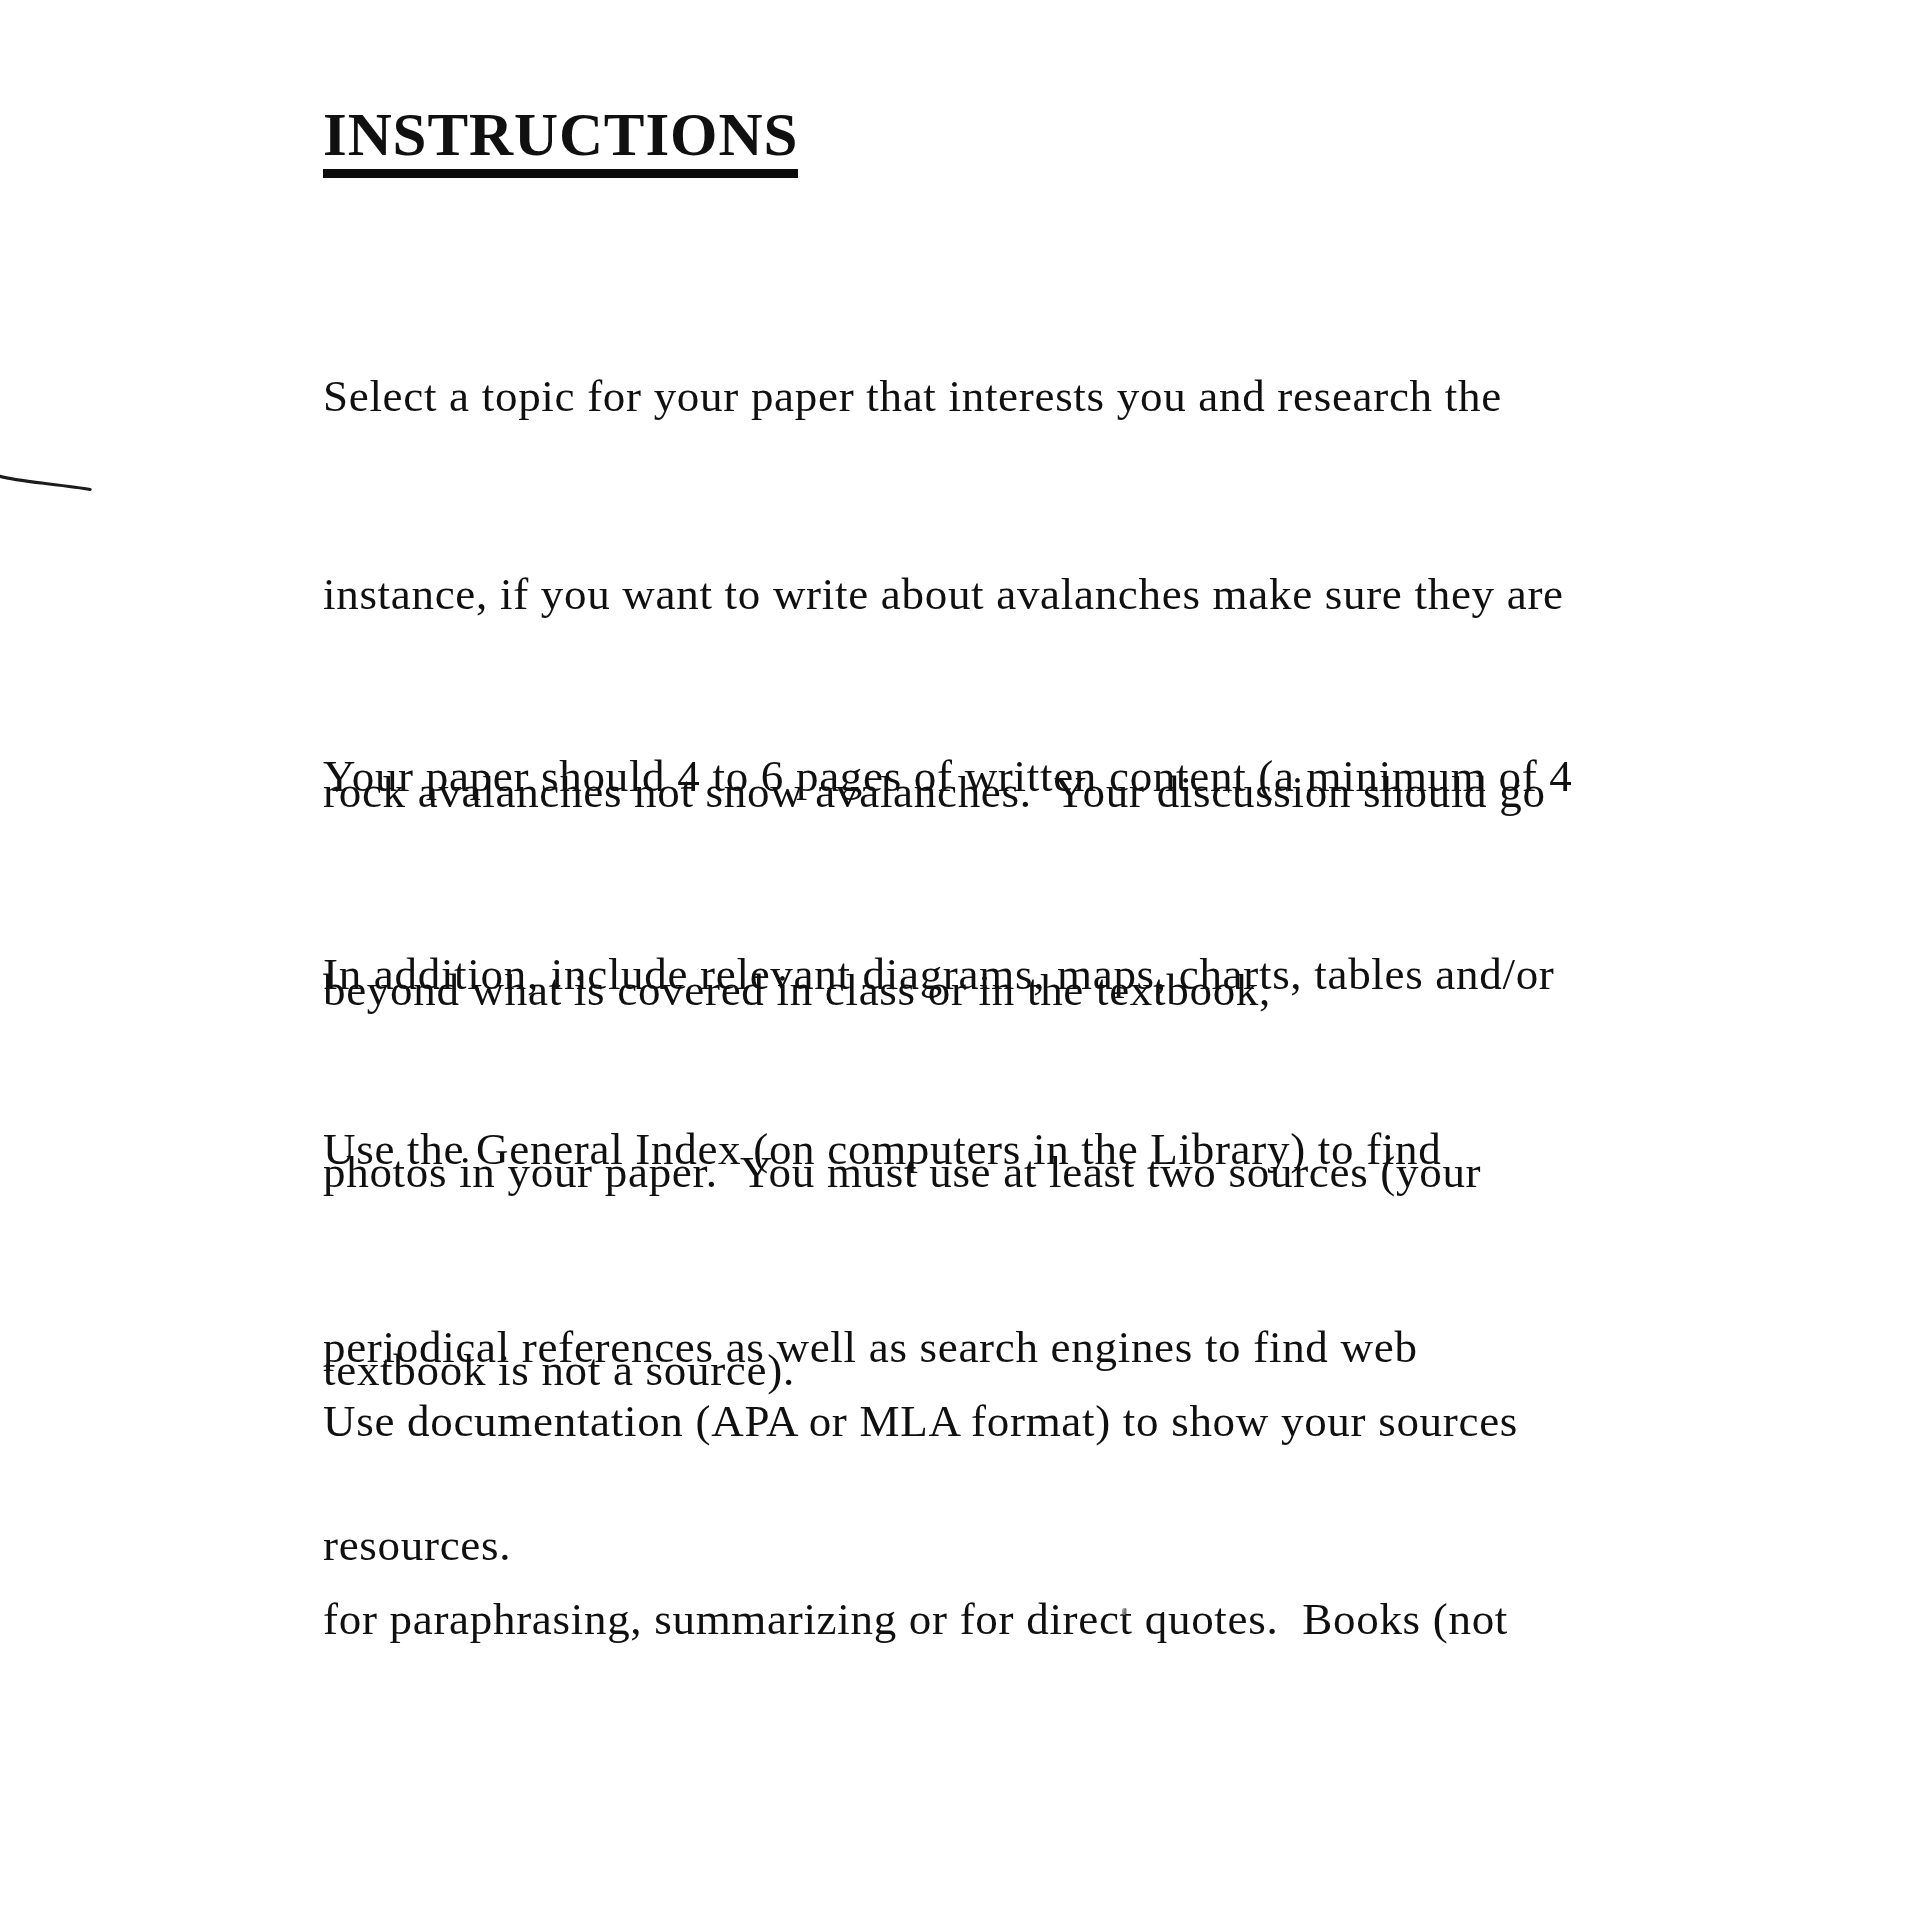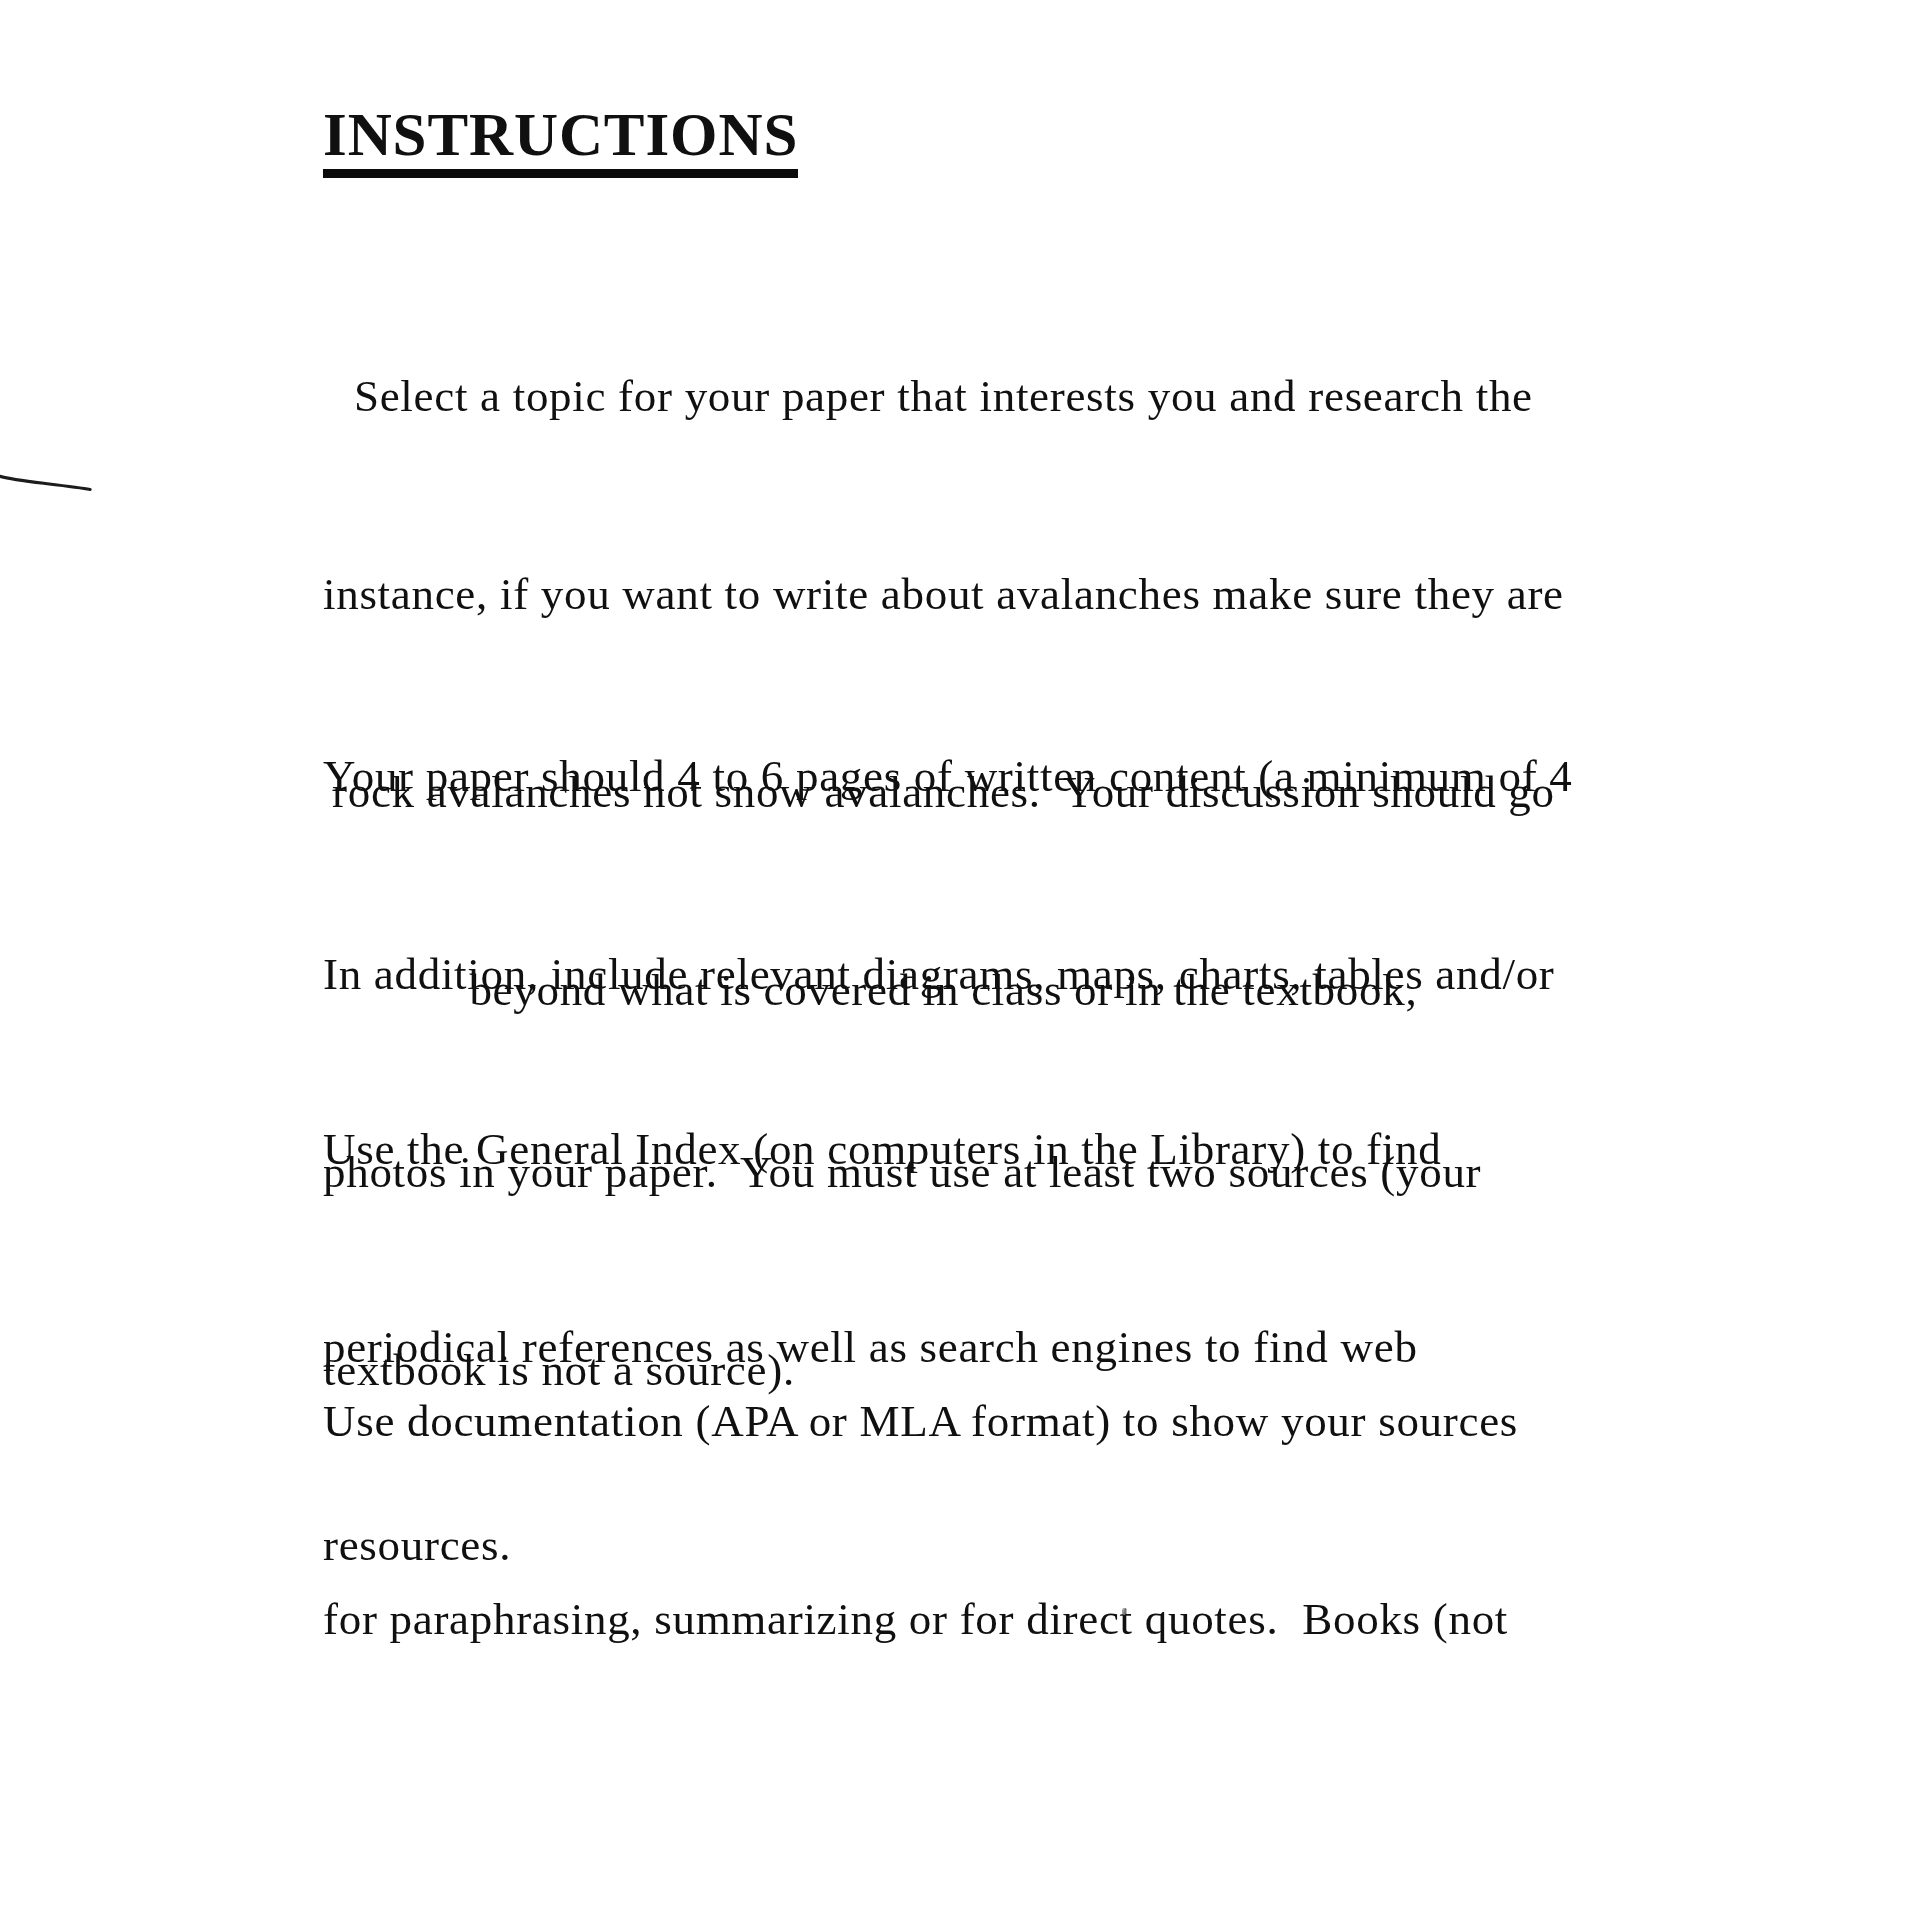--- a/index.html
+++ b/index.html
@@ -31,21 +31,21 @@
     white-space: pre;
   }
   .para {
     position: absolute;
     left: 323px;
     white-space: pre;
     font-size: 45px;
     line-height: 66px;
     letter-spacing: 0.7px;
   }
-  .p1 { top: 231px; text-align: center; }
+  .p1 { top: 231px; }
   .p2 { top: 611px; }
   .p3 { top: 984px; }
   .p4 { top: 1256px; }
   .p5 { top: 1657px; }
   .line { white-space: pre; }
   .heading2 {
     position: absolute;
     left: 323px;
     top: 1789px;
     font-size: 47px;

